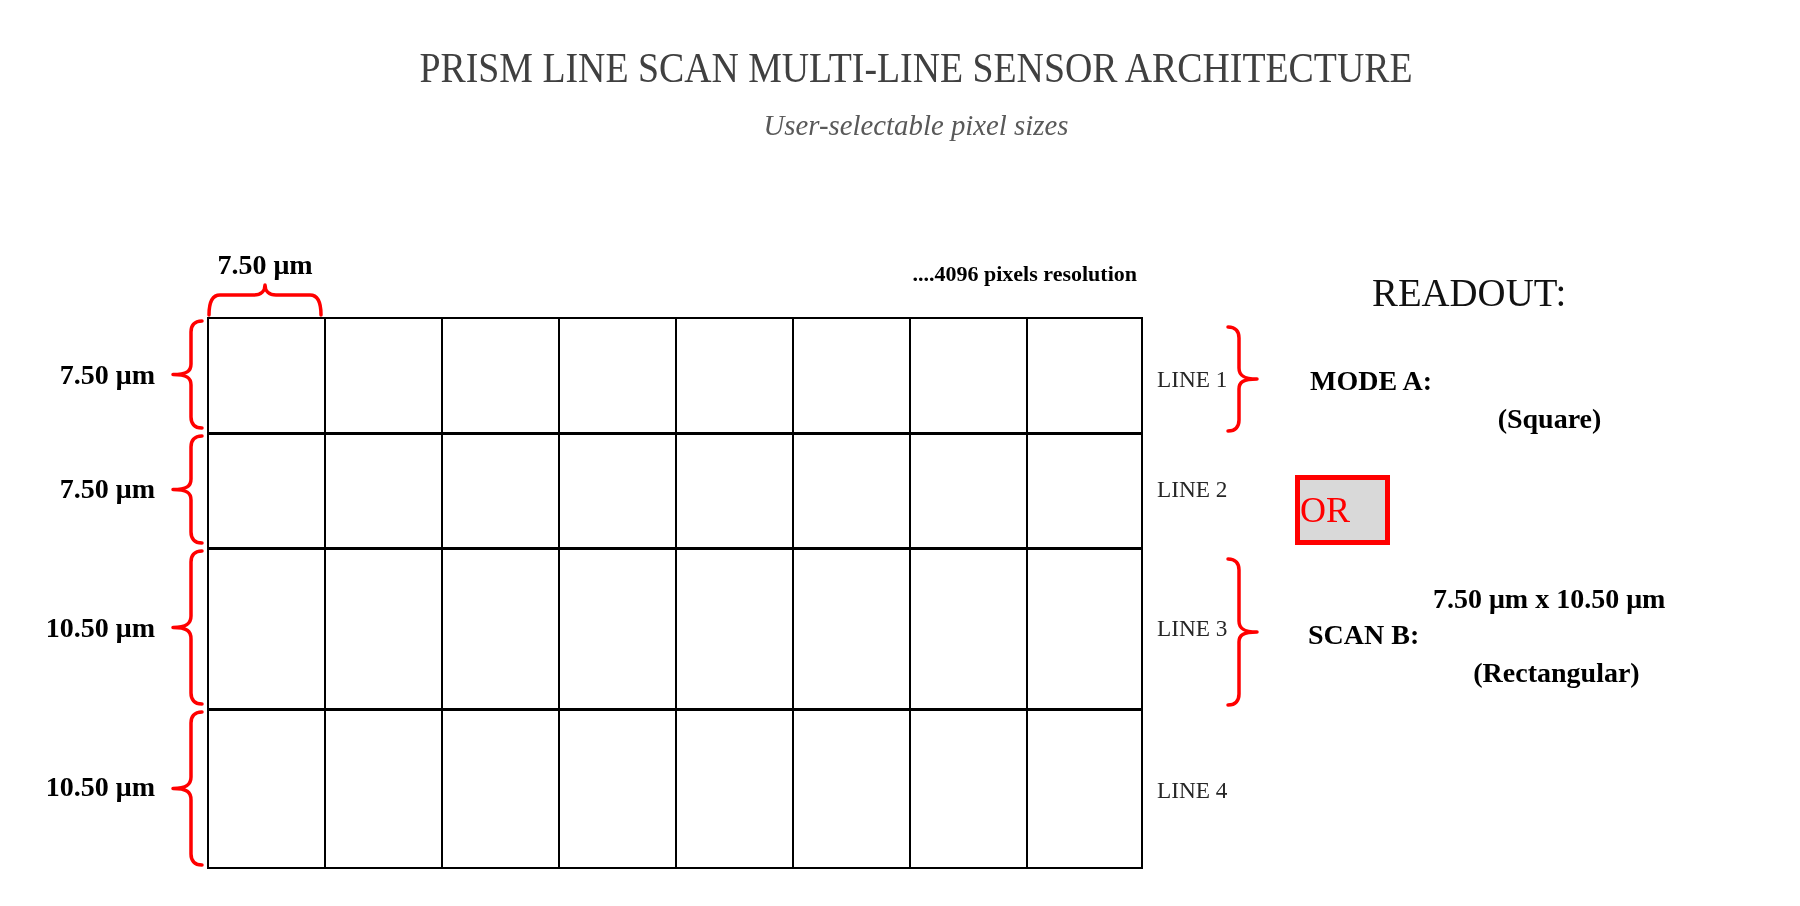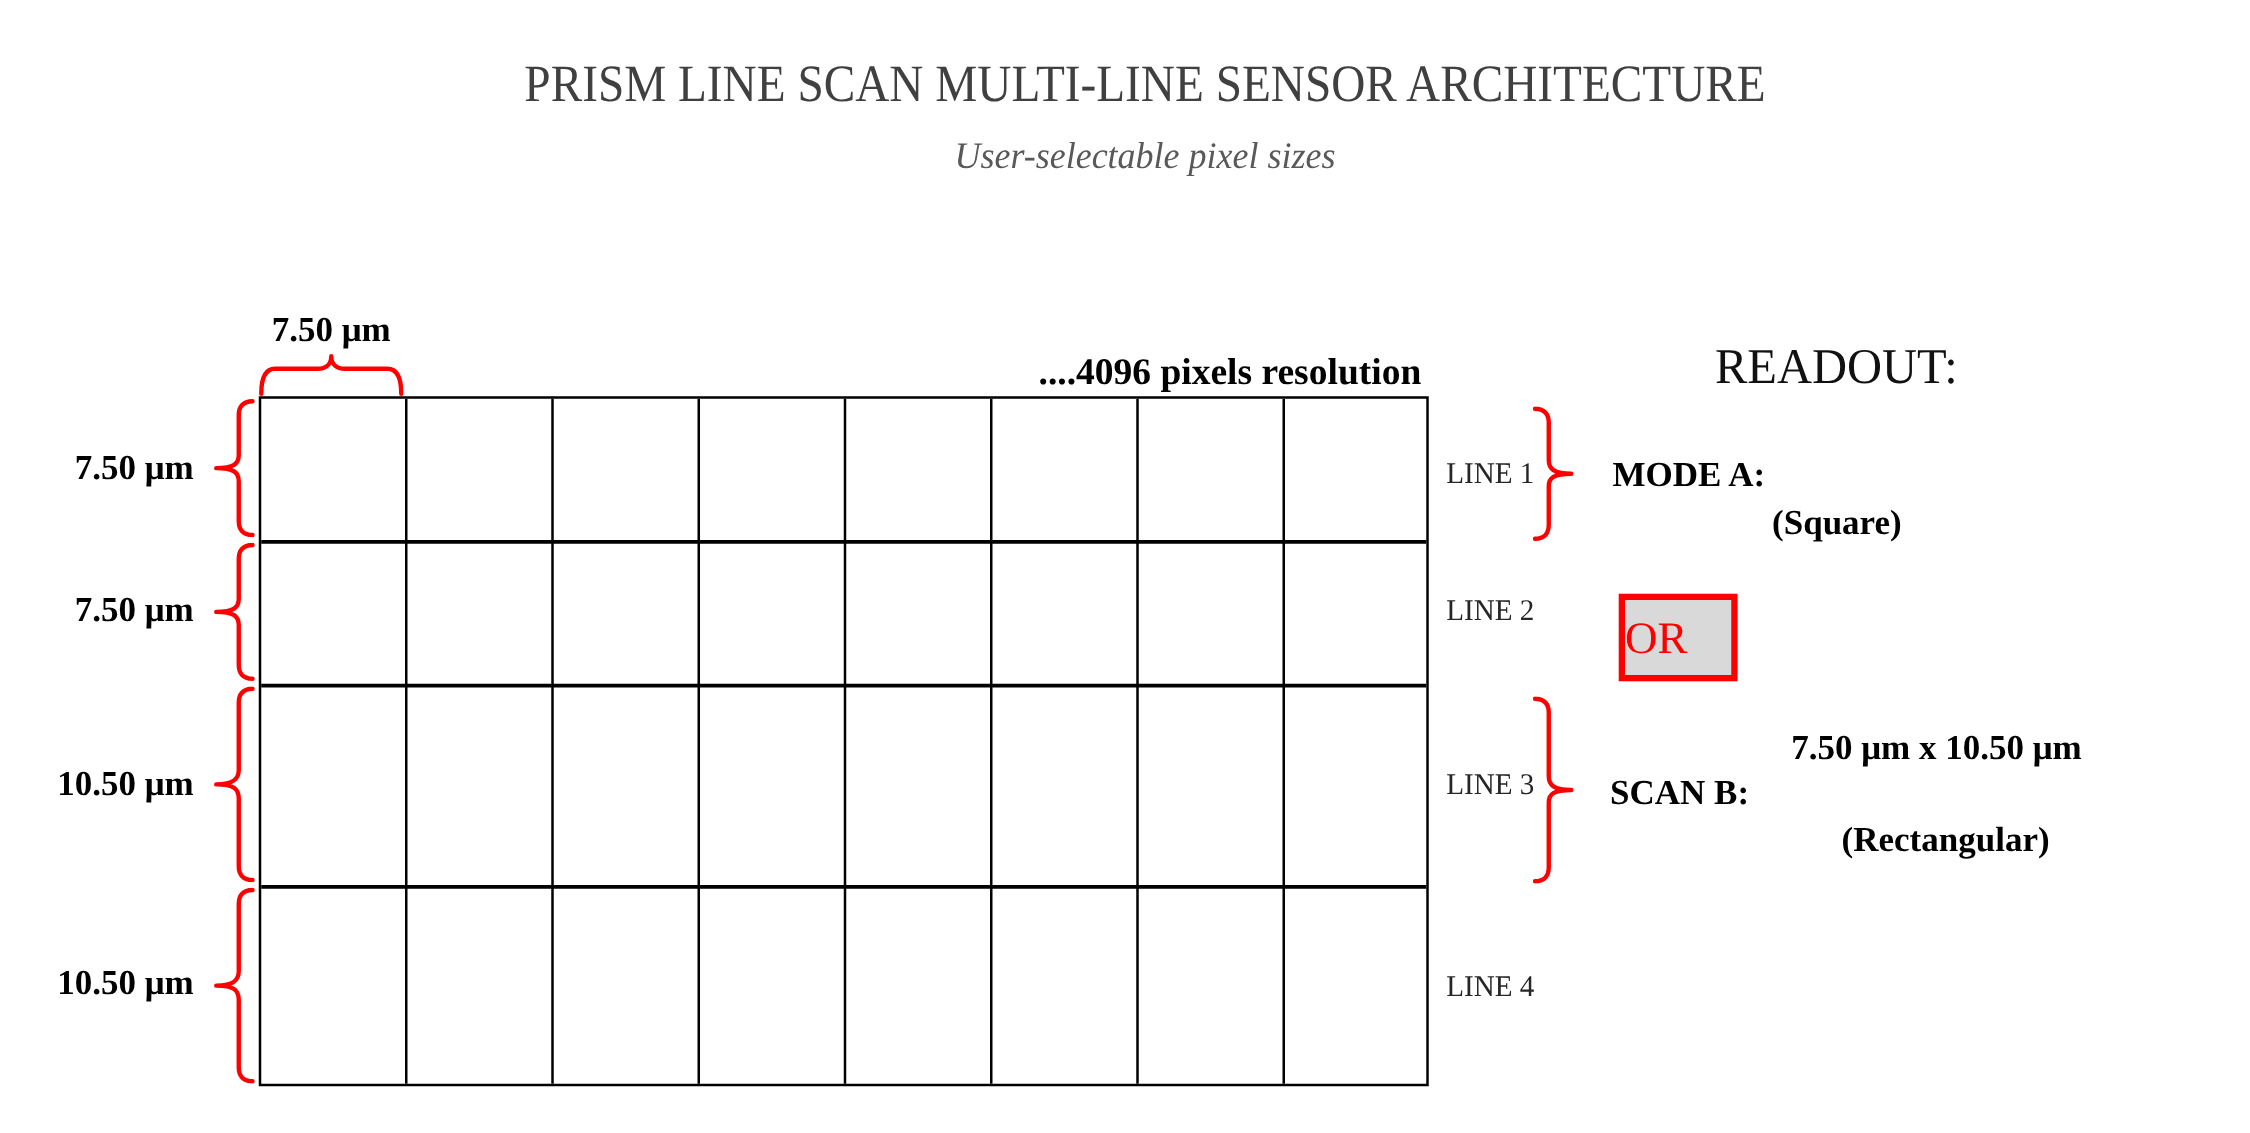--- a/index.html
+++ b/index.html
@@ -25,36 +25,36 @@
     border:2px solid #000;box-sizing:border-box;background:#fff;
   }
   .vline{position:absolute;top:0;bottom:0;width:2px;background:#000;}
   .hline{position:absolute;left:0;right:0;height:3px;background:#000;}
   
   .toplabel{
     left:207px;top:249px;width:116px;text-align:center;
     font-size:28px;font-weight:700;white-space:nowrap;
   }
   .resolution{
-    right:695px;top:261px;font-size:30px;font-weight:700;white-space:nowrap;margin-top:20px;
+    right:695px;top:261px;font-size:22px;font-weight:700;white-space:nowrap;
   }
   .dimlabel{
     left:18px;width:137px;text-align:right;
     font-size:28px;font-weight:700;line-height:30px;white-space:nowrap;
   }
   .linelabel{
     left:1157px;font-size:24px;line-height:24px;color:#262626;
     transform:scaleX(0.97);transform-origin:left center;white-space:nowrap;
   }
   
   .readout{
     left:1372px;top:269px;font-size:40px;font-weight:400;color:#111;
     transform:scaleX(0.97);transform-origin:left top;white-space:nowrap;
   }
-  .modelabel{font-size:28px;font-weight:700;line-height:30px;white-space:nowrap;}
+  .modelabel{font-size:28px;font-weight:700;line-height:30px;white-space:nowrap;margin-left:20px;}
   .modedims{font-size:28px;font-weight:700;line-height:30px;white-space:nowrap;}
   .modeshape{font-size:28px;font-weight:700;line-height:30px;text-align:center;white-space:nowrap;}
   .orbox{
     left:1295px;top:475px;width:95px;height:70px;box-sizing:border-box;
     border:5px solid #FF0000;background:#D9D9D9;
     display:flex;align-items:center;justify-content:flex-start;
     font-size:36px;color:#FF0000;line-height:1;
   }
   .brace{display:block;}
   .brace path{stroke:#FF0000;stroke-width:3.5;fill:none;stroke-linecap:round;stroke-linejoin:round;}
@@ -113,21 +113,21 @@
   <svg class="abs brace" style="left:1226px;top:325px;" width="36" height="108" viewBox="0 0 36 108">
     <path d="M2,2 C10,2 13,7 13,13 L13,43 C13,50 17,54 31,54 C17,54 13,57.5 13,64 L13,95 C13,101 10,106 2,106"></path>
   </svg>
   <svg class="abs brace" style="left:1226px;top:557px;" width="36" height="150" viewBox="0 0 36 150">
     <path d="M2,2 C10,2 13,7 13,13 L13,64 C13,71 17,75 31,75 C17,75 13,78.5 13,85 L13,137 C13,143 10,148 2,148"></path>
   </svg>
 
   <div class="abs readout">READOUT:</div>
 
   <div class="abs modelabel" style="left:1290px;top:366px;">MODE A:</div>
-  <div class="abs modeshape" style="left:1353px;top:404px;width:233px;">(Square)</div>
+  <div class="abs modeshape" style="left:1433px;top:404px;width:233px;">(Square)</div>
 
   <div class="abs orbox">
     <span>OR</span>
   </div>
 
   <div class="abs modelabel" style="left:1288px;top:620px;">SCAN B:</div>
   <div class="abs modedims" style="left:1433px;top:584px;">7.50 μm x 10.50 μm</div>
   <div class="abs modeshape" style="left:1433px;top:658px;width:247px;">(Rectangular)</div>
 
 </div>

